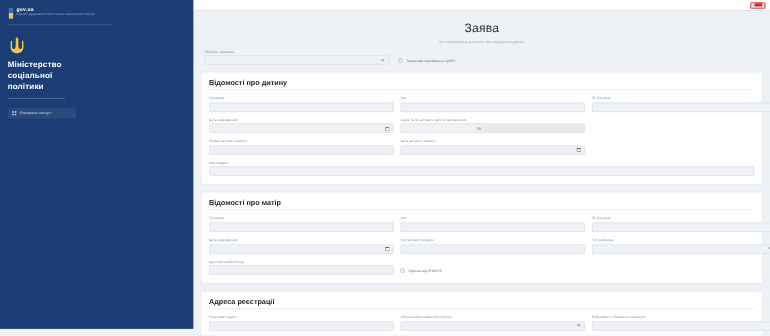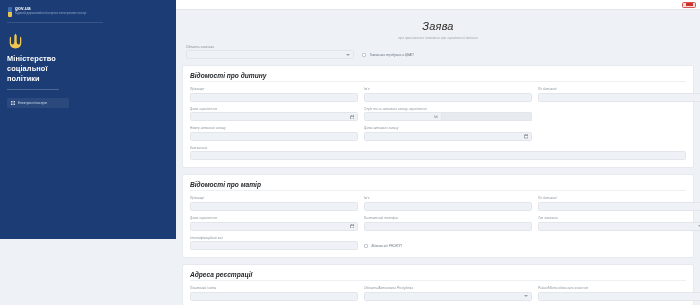--- a/index.html
+++ b/index.html
@@ -7,21 +7,21 @@
   html, body {
     width: 700px; height: 305px;
     overflow: hidden;
     font-family: "Liberation Sans", sans-serif;
     background: #eef1f5;
   }
   .app { display: flex; width: 700px; height: 305px; }
 
   
   .sidebar {
-    width: 176px; height: 239px;
+    width: 176px; height: 299px;
     background: #1b3c74;
     color: #fff;
     padding: 4px 7px 0 7px;
     position: relative;
     flex: 0 0 176px;
   }
   .gov-brand {
     display: flex; align-items: flex-start; gap: 3px;
     padding: 2px 0 0 1px;
   }
@@ -59,21 +59,21 @@
     display: flex; align-items: center; gap: 3px;
     padding: 3px 4px; border-radius: 2px;
     background: rgba(255,255,255,.07);
     width: 62px;
   }
   .nav-item .nav-ico { width: 4px; height: 4px; flex: 0 0 4px; }
   .nav-item .nav-ico svg { display: block; }
   .nav-label { font-size: 3.2px; color: #cfdcef; white-space: nowrap; }
 
   
-  .main { flex: 1; height: 305px; overflow: hidden; position: relative; background: #eef1f5; font-style: italic; }
+  .main { flex: 1; height: 305px; overflow: hidden; position: relative; background: #eef1f5; }
 
   .topbar {
     height: 10px; background: #fff;
     border-bottom: 1px solid #e3e7ec;
     display: flex; align-items: center; justify-content: flex-end;
     padding-right: 4px;
   }
   .close-btn {
     width: 14px; height: 6px; border-radius: 1.5px;
     background: #f5dcdc; border: 1px solid #d9534f;

